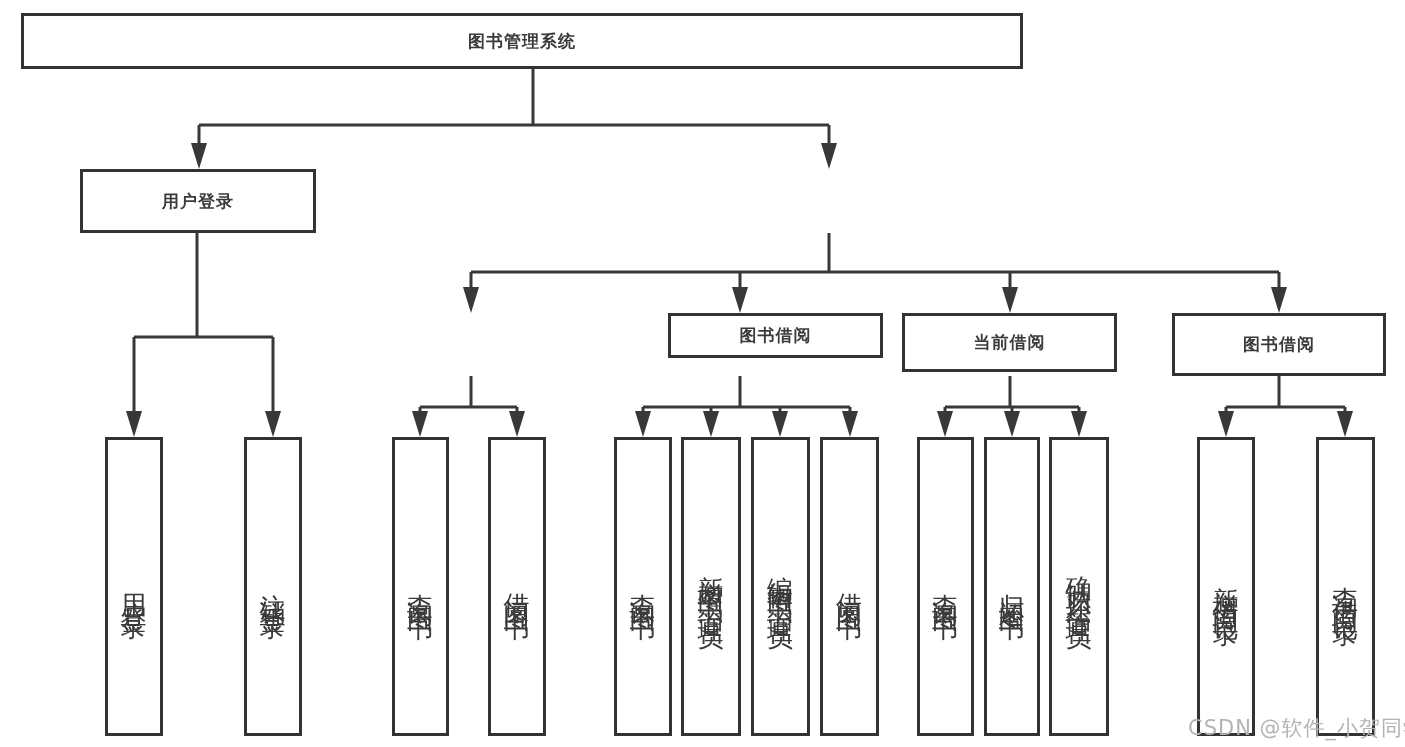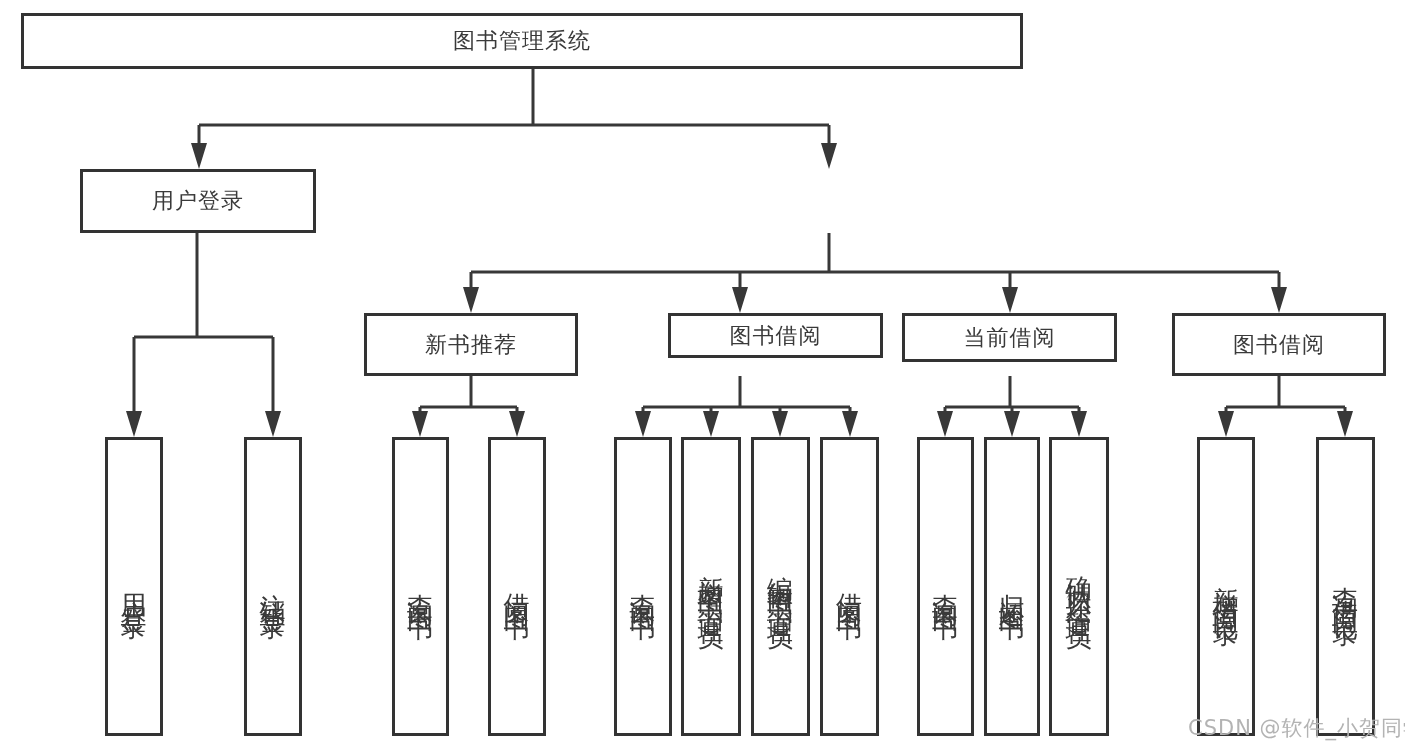--- a/index.html
+++ b/index.html
@@ -5,21 +5,21 @@
   html,body{margin:0;padding:0;background:#fff;}
   #canvas{
     position:relative;width:1405px;height:747px;background:#ffffff;
     font-family:"DejaVu Sans","Liberation Sans",sans-serif;overflow:hidden;
   }
   #connector-layer{position:absolute;left:0;top:0;width:1405px;height:747px;}
   .node{
     position:absolute;box-sizing:border-box;border:3px solid #333333;background:#ffffff;
     display:flex;align-items:center;justify-content:center;color:#3a3a3a;
   }
-  .hbox span{font-size:22px;letter-spacing:1px;white-space:nowrap;}
+  .hbox span{font-size:17px;letter-spacing:1px;white-space:nowrap;font-weight:bold;}
   .vbox{top:437px;height:299px;}
   .vbox span{
     writing-mode:vertical-rl;text-orientation:upright;
     font-size:26px;letter-spacing:7px;line-height:1;white-space:nowrap;
   }
   #watermark{
     position:absolute;left:1188px;top:714px;font-size:21px;color:#b3b3b3;
     letter-spacing:1px;white-space:nowrap;
   }
   .line{stroke:#383838;stroke-width:3;fill:none;}
@@ -88,27 +88,24 @@
   </svg>
 
   <div class="node hbox" style="left:21px;top:13px;width:1002px;height:56px">
     <span>图书管理系统</span>
   </div>
 
   <div class="node hbox" style="left:80px;top:169px;width:236px;height:64px">
     <span>用户登录</span>
   </div>
 
-  <div class="node hbox" style="left:364px;top:313px;width:214px;height:63px">
-    <span>新书推荐</span>
-  </div>
   <div class="node hbox" style="left:668px;top:313px;width:215px;height:45px">
     <span>图书借阅</span>
   </div>
-  <div class="node hbox" style="left:902px;top:313px;width:215px;height:49px">
+  <div class="node hbox" style="left:902px;top:313px;width:215px;height:59px">
     <span>当前借阅</span>
   </div>
   <div class="node hbox" style="left:1172px;top:313px;width:214px;height:63px">
     <span>图书借阅</span>
   </div>
 
   <div class="node vbox" style="left:105px;width:58px">
     <span>用户登录</span>
   </div>
   <div class="node vbox" style="left:244px;width:58px">

